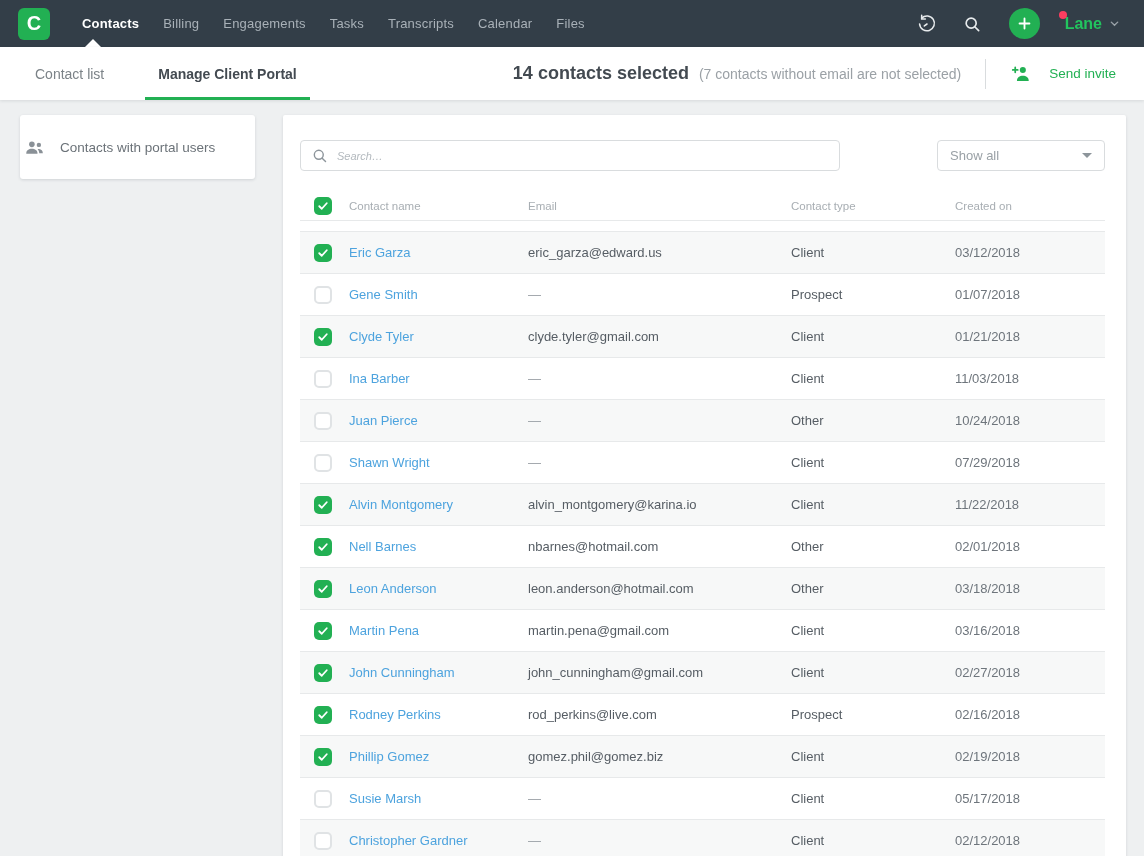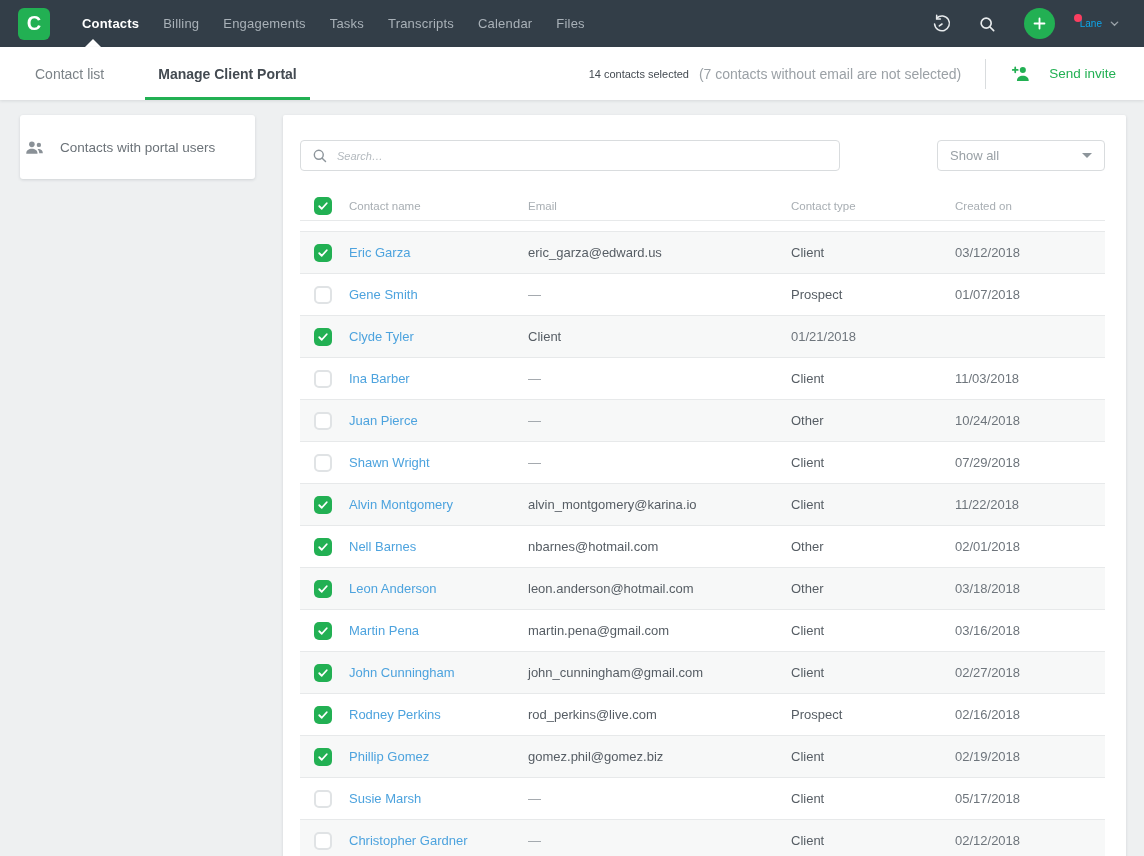--- a/index.html
+++ b/index.html
@@ -20,33 +20,33 @@
             display:flex;align-items:center;cursor:pointer;letter-spacing:.2px;}
   .nav-item.active{color:#fff;font-weight:bold;}
   .nav-pointer{position:absolute;bottom:0;left:85px;width:0;height:0;
                border-left:8px solid transparent;border-right:8px solid transparent;border-bottom:8px solid #fff;}
   .nav-right{margin-left:auto;display:flex;align-items:center;gap:9px;}
   .icon-btn{background:none;border:none;color:#e8ebed;width:36px;height:36px;display:flex;align-items:center;
             justify-content:center;cursor:pointer;}
   .plus-btn{width:31px;height:31px;border-radius:50%;background:var(--green);border:none;display:flex;
             align-items:center;justify-content:center;cursor:pointer;margin:0 10px;}
   .user{display:flex;align-items:center;gap:7px;cursor:pointer;position:relative;padding-left:6px;}
-  .user-name{color:#0ea5e9;font-size:10px;font-weight:normal;}
+  .user-name{color:#22c55e;font-size:16px;font-weight:bold;}
   .notif-dot{position:absolute;top:-4px;left:0;width:8px;height:8px;border-radius:50%;background:var(--red);}
   .chev{color:#9aa2a8;display:flex;}
 
   
   .tabbar{display:flex;align-items:center;height:53px;background:#fff;box-shadow:0 1px 3px rgba(40,50,60,.12);
           position:relative;z-index:5;padding-left:8px;}
   .tab{height:100%;display:flex;align-items:center;padding:0 27px;font-size:14px;color:#7b8287;
        cursor:pointer;position:relative;}
   .tab.active{color:var(--dark);font-weight:bold;}
   .tab.active::after{content:"";position:absolute;left:14px;right:14px;bottom:0;height:3px;background:var(--green);}
   .tab-right{margin-left:auto;display:flex;align-items:center;padding-right:28px;}
-  .sel-summary{font-size:11px;font-weight:normal;color:var(--dark);}
+  .sel-summary{font-size:18px;font-weight:bold;color:var(--dark);}
   .sel-note{font-size:14px;color:var(--gray);margin-left:10px;}
   .vdivider{width:1px;height:30px;background:#d9dcde;margin:0 24px;}
   .send-invite{display:flex;align-items:center;gap:17px;background:none;border:none;cursor:pointer;
                color:var(--green);font-size:13.5px;font-weight:normal;font-family:inherit;}
 
   
   .content{display:flex;align-items:flex-start;padding:15px 18px 0 20px;}
   .side-card{width:235px;background:#fff;border-radius:3px;box-shadow:0 1px 3px rgba(40,50,60,.15);
              padding:10px 0;flex-shrink:0;}
   .side-item{display:flex;align-items:center;gap:15px;height:44px;padding:0 16px 0 4px;font-size:13.5px;
@@ -235,20 +235,21 @@
           </div>
           <div class="tgrid trow">
             <div class="cb-wrap">
               <span class="checkbox checked">
                 <svg width="12" height="12" viewBox="0 0 24 24" fill="none" stroke="#fff" stroke-width="3.6" stroke-linecap="round" stroke-linejoin="round">
                   <polyline points="4.5 12.5 9.5 17.5 19.5 6.5"></polyline>
                 </svg>
               </span>
             </div>
             <a class="name-link">Clyde Tyler</a>
+            <div class="cell-email">clyde.tyler@gmail.com</div>
             <div class="cell-type">Client</div>
             <div class="cell-date">01/21/2018</div>
           </div>
           <div class="tgrid trow">
             <div class="cb-wrap">
               <span class="checkbox unchecked"></span>
             </div>
             <a class="name-link">Ina Barber</a>
             <div class="cell-email muted">—</div>
             <div class="cell-type">Client</div>

